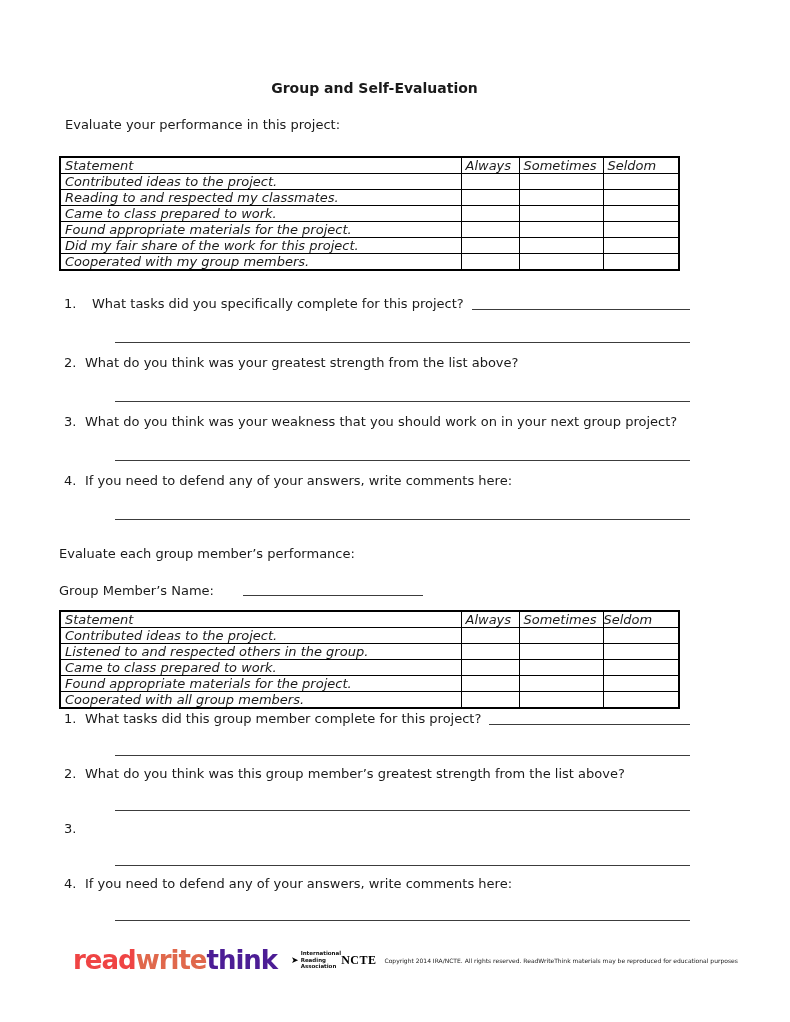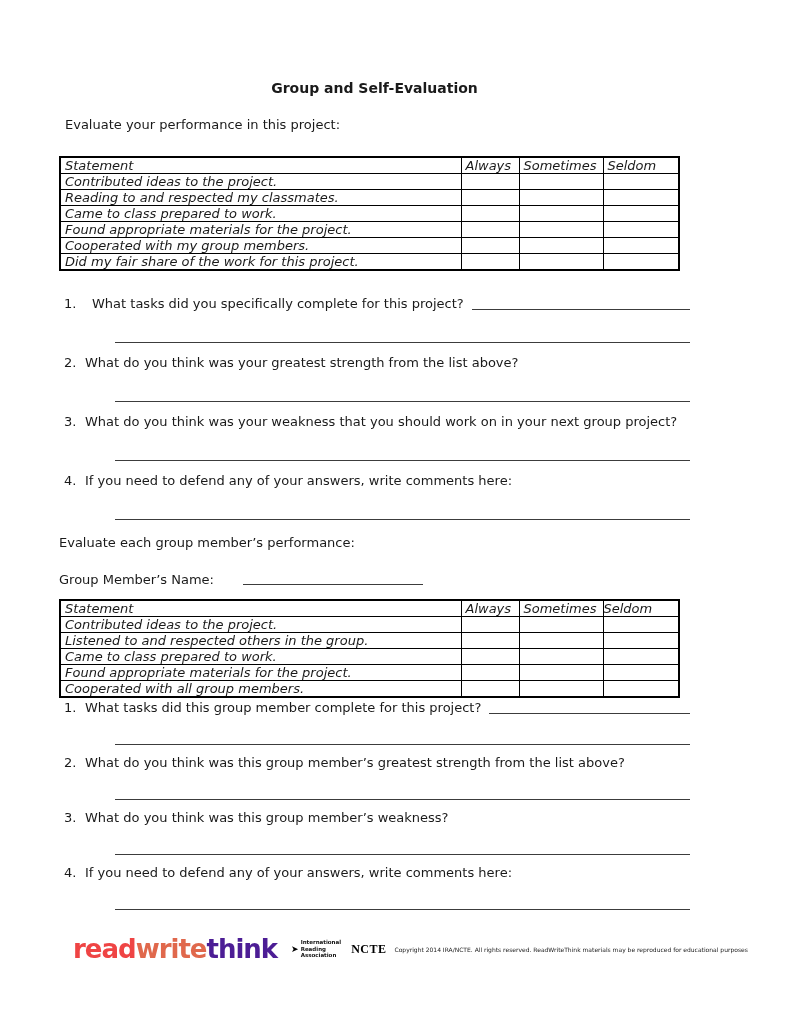--- a/index.html
+++ b/index.html
@@ -23,36 +23,36 @@
   table.eval.tbl2 th.seldom-shift { text-align:left; text-indent:-4px; }
 
   .q { display:flex; align-items:flex-end; margin-left:5px; font-size:13px; line-height:16px; }
   .qnum { flex:0 0 21px; }
   .qnum.wide { flex:0 0 28px; }
   .qtext { flex:0 0 auto; white-space:nowrap; }
   .inline-line { flex:1 1 auto; border-bottom:1px solid #3c3c3c; margin:0 0 2px 8px; height:10px; }
   .ans-line { margin:30px 0 0 56px; border-bottom:1px solid #3c3c3c; height:0; }
   .q-top1 { margin-top:25px; }
   .q-next { margin-top:12px; }
-  .member-intro { margin-top:15px; font-size:13px; }
+  .member-intro { margin-top:26px; font-size:13px; }
   .member-name-row { margin-top:20px; font-size:13px; display:flex; align-items:flex-end; height:17px;gap:21px; }
   .member-name-line { flex:0 0 180px; border-bottom:1px solid #3c3c3c; margin:0 0 2px 8px; height:14px; }
   .q-after-table { margin-top:2px; }
   .q-next2 { margin-top:10px; }
   .ans-line2 { margin:28px 0 0 56px; border-bottom:1px solid #3c3c3c; height:0; }
 
   .footer { margin-top:26px; margin-left:14px; display:flex; align-items:center; }
   .logo { font-size:26px; font-weight:bold; letter-spacing:-1px; line-height:1; white-space:nowrap; }
   .logo .read { color:#ef4444; }
   .logo .write { color:#e0684c; }
   .logo .think { color:#4c1d95; }
   .ira-block { display:flex; align-items:center; margin-left:14px; }
   .ira-icon { font-size:9px; color:#000; margin-right:2px; line-height:1; }
   .ira-text { font-size:5.5px; font-weight:bold; line-height:1.2; color:#111; }
-  .ncte { margin-left:10px; font-family:"Liberation Serif","DejaVu Serif",serif; font-weight:bold; font-size:12px; letter-spacing:0.5px; color:#000; }
+  .ncte { font-family:"Liberation Serif","DejaVu Serif",serif; font-weight:bold; font-size:12px; letter-spacing:0.5px; color:#000; }
   .copyright { margin-left:8px; font-size:6px; color:#222; white-space:nowrap; }
 </style>
 </head>
 <body>
 
 <div class="doc">
   <div class="content">
 
     <div class="page-title">Group and Self-Evaluation</div>
 
@@ -94,27 +94,27 @@
             <td></td>
             <td></td>
           </tr>
         <tr>
             <td>Found appropriate materials for the project.</td>
             <td></td>
             <td></td>
             <td></td>
           </tr>
         <tr>
+            <td>Did my fair share of the work for this project.</td>
+            <td></td>
+            <td></td>
+            <td></td>
+          </tr>
+        <tr>
             <td>Cooperated with my group members.</td>
-            <td></td>
-            <td></td>
-            <td></td>
-          </tr>
-        <tr>
-            <td>Did my fair share of the work for this project.</td>
             <td></td>
             <td></td>
             <td></td>
           </tr>
       </tbody>
     </table>
 
     <div class="q q-top1">
       <span class="qnum wide">1.</span>
       <span class="qtext">What tasks did you specifically complete for this project?</span>
@@ -204,21 +204,20 @@
     <div class="ans-line2"></div>
 
     <div class="q q-next2">
       <span class="qnum">2.</span>
       <span class="qtext">What do you think was this group member’s greatest strength from the list above?</span>
     </div>
     <div class="ans-line2"></div>
 
     <div class="q q-next2">
       <span class="qnum">3.</span>
-      <span class="qtext">What do you think was this group member’s weakness?</span>
     </div>
     <div class="ans-line2"></div>
 
     <div class="q q-next2">
       <span class="qnum">4.</span>
       <span class="qtext">If you need to defend any of your answers, write comments here:</span>
     </div>
     <div class="ans-line2"></div>
 
     <div class="footer">

